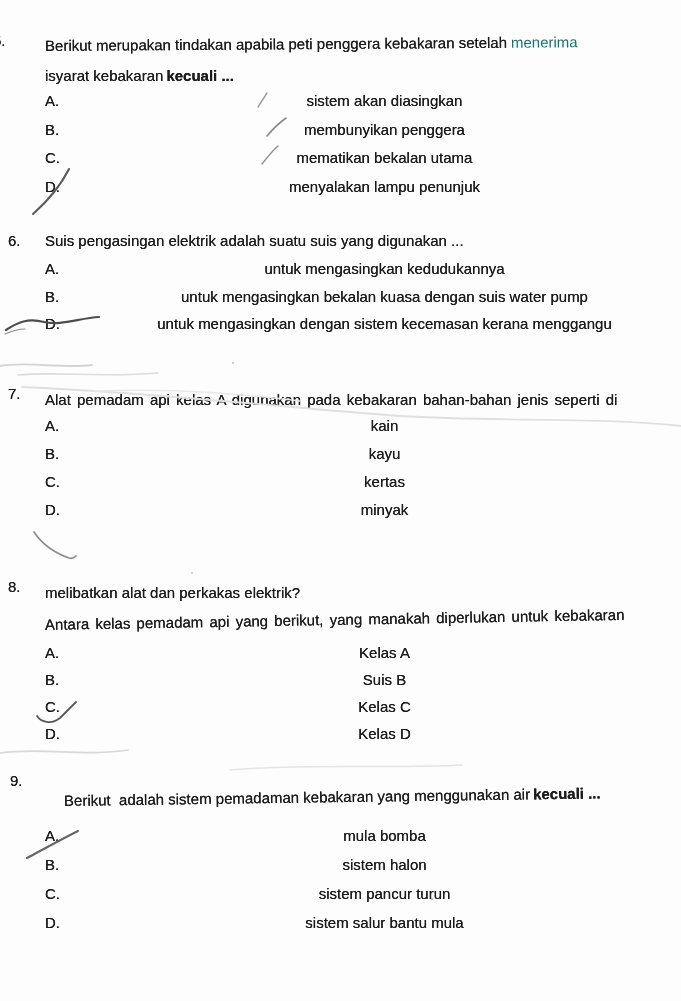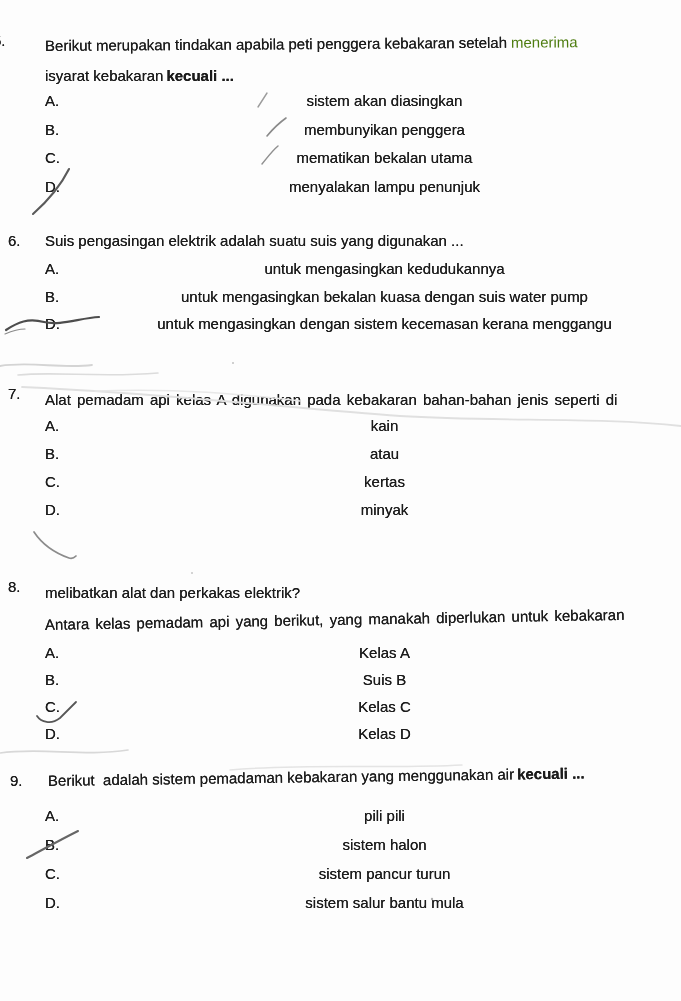--- a/index.html
+++ b/index.html
@@ -10,26 +10,26 @@
     color:#1c1c1c;font-size:15px;
     -webkit-font-smoothing:antialiased;
   }
   .question{position:absolute;left:0;width:681px;}
   .q-num{position:absolute;left:8px;top:0;width:32px;line-height:20px;
     text-shadow:0 0 .35px #1c1c1c;}
   .q5 .q-num{left:-7px;}
   .q9 .q-num{left:10px;}
   .p-line{padding-left:45px;position:relative;line-height:20px;
     text-shadow:0 0 .35px #1c1c1c;}
-  .q9 .p-line{padding-left:48px;}
+  .q9 .p-line{padding-left:64px;margin-top:20px;}
   .lh30{line-height:30px;}
   .lh31{line-height:31px;}
   .lh32{line-height:32px;}
   .kec{font-weight:700;margin-left:3px;text-shadow:0 0 .5px #111;}
-  .faded{color:#4d7c0f;margin-left:4px;text-shadow:none;}
+  .faded{color:#0f766e;margin-left:4px;text-shadow:none;}
   .tilt-04{display:inline-block;transform:rotate(-0.4deg);transform-origin:0 50%;}
   .tilt-08{display:inline-block;transform:rotate(-0.8deg);transform-origin:0 50%;}
   .tilt-10{display:inline-block;transform:rotate(-1deg);transform-origin:0 50%;}
   .wsp{word-spacing:2px;}
   .options{margin:0;padding:0;}
   .option{display:flex;align-items:flex-start;line-height:20px;height:var(--rh);
     text-shadow:0 0 .35px #1c1c1c;}
   .letter{margin-left:45px;width:43px;flex:0 0 43px;}
   .otext{flex:1;text-align:center;}
   .marks{position:absolute;left:0;top:0;width:681px;height:1001px;
@@ -124,21 +124,21 @@
     <div class="p-line lh31 wsp">
       <span>Alat pemadam api kelas A digunakan pada kebakaran bahan-bahan jenis seperti di</span>
     </div>
     <div class="options" style="--rh:28px;margin-top:1px">
       <div class="option">
           <span class="letter">A.</span>
           <span class="otext">kain</span>
         </div>
       <div class="option">
           <span class="letter">B.</span>
-          <span class="otext">atau</span>
+          <span class="otext">kayu</span>
         </div>
       <div class="option">
           <span class="letter">C.</span>
           <span class="otext">kertas</span>
         </div>
       <div class="option">
           <span class="letter">D.</span>
           <span class="otext">minyak</span>
         </div>
     </div>
@@ -175,21 +175,21 @@
   <section class="question q9" style="top:771px">
     <span class="q-num">9.</span>
     <div class="p-line">
       <span class="tilt-08">
         <span style="white-space:pre-wrap">Berikut  adalah sistem pemadaman kebakaran yang menggunakan air</span><b class="kec">kecuali ...</b>
       </span>
     </div>
     <div class="options" style="--rh:29px;margin-top:15px">
       <div class="option">
           <span class="letter">A.</span>
-          <span class="otext">pili pili</span>
+          <span class="otext">mula bomba</span>
         </div>
       <div class="option">
           <span class="letter">B.</span>
           <span class="otext">sistem halon</span>
         </div>
       <div class="option">
           <span class="letter">C.</span>
           <span class="otext">sistem pancur turun</span>
         </div>
       <div class="option">

